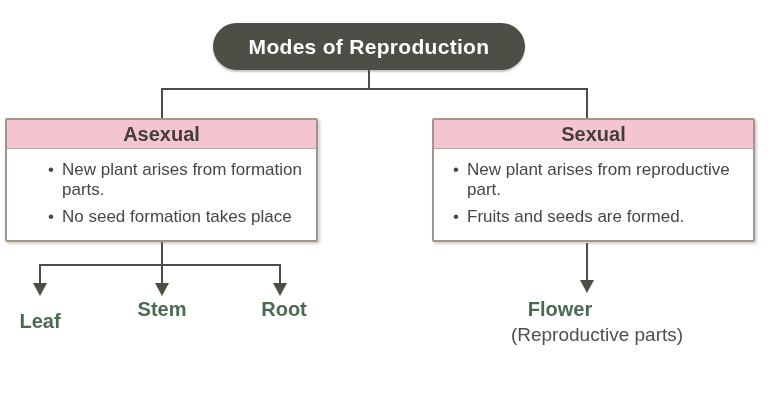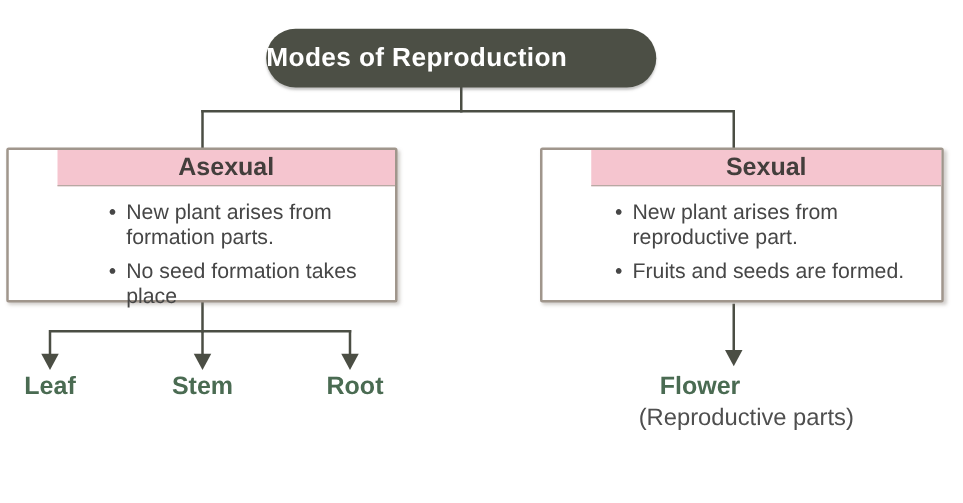--- a/index.html
+++ b/index.html
@@ -44,35 +44,34 @@
     left: 213px;
     top: 23px;
     width: 312px;
     height: 47px;
     background: var(--title-bg);
     border-radius: 24px;
     color: var(--title-text);
     font-size: 21px;
     font-weight: bold;
     line-height: 47px;
-    text-align: left;
+    text-align: center;
     letter-spacing: 0.3px;
     box-shadow: 0 2px 2px rgba(90, 90, 85, 0.35);
     z-index: 2;
   }
   .branch-box {
     position: absolute;
     top: 118px;
     height: 124px;
     background: var(--box-bg);
     border: 2px solid var(--box-border);
     border-radius: 2px;
     box-shadow: 2px 2px 3px rgba(125, 118, 110, 0.35);
     z-index: 2;
-    padding-left: 39px;
   }
   .box-asexual { left: 5px;   width: 313px; }
   .box-sexual  { left: 432px; width: 323px; }
   .branch-header {
     height: 29px;
     background: var(--header-bg);
     border-bottom: 1px solid #b7a9a3;
     color: var(--header-text);
     font-size: 20px;
     font-weight: bold;
@@ -110,21 +109,21 @@
   .part-caption {
     position: absolute;
     top: 324px;
     transform: translateX(-50%);
     color: var(--caption-text);
     font-size: 19px;
     line-height: 22px;
     white-space: nowrap;
     z-index: 2;
   }
-  .label-leaf   { left: 40px; }
+  .label-leaf   { left: 40px; margin-top: 12px; }
   .label-stem   { left: 162px; }
   .label-root   { left: 284px; }
   .label-flower { left: 560px; }
   .caption-vegetative   { left: 154px; }
   .caption-reproductive { left: 597px; }
 </style>
 </head>
 <body>
 
 <div class="stage">

